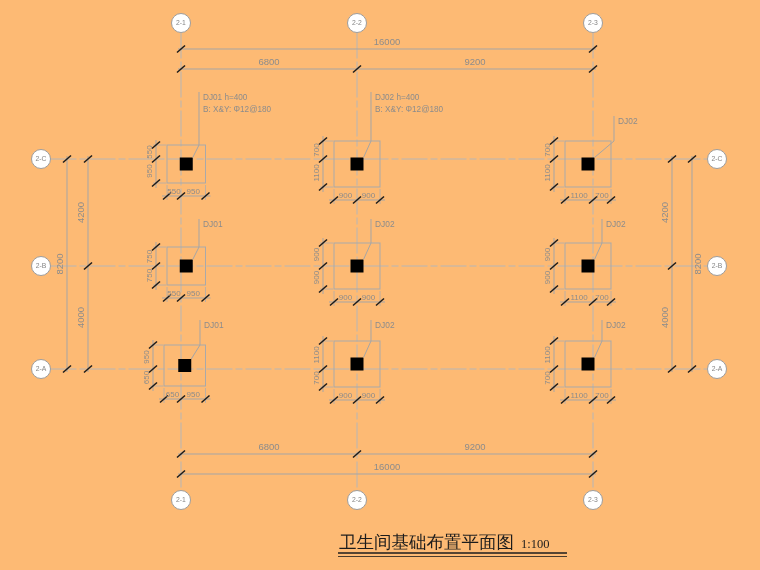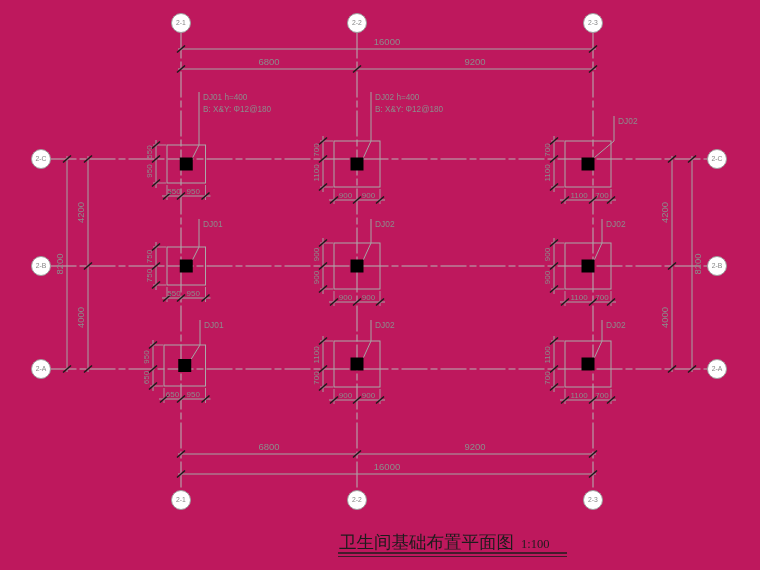--- a/index.html
+++ b/index.html
@@ -1,16 +1,16 @@
 <!DOCTYPE html>
 <html><head>
 <meta charset="utf-8">
 <style>
   html,body{margin:0;padding:0;background:#ffffff;}
-  .canvas{width:760px;height:570px;position:relative;background:#be185d;overflow:hidden;}
+  .canvas{width:760px;height:570px;position:relative;background:#fdba74;overflow:hidden;}
   svg{display:block;}
   .cl{stroke:#b6b6b6;stroke-width:1;stroke-dasharray:26 3 7 3;fill:none;}
   .dl{stroke:#a5a5a5;stroke-width:1;fill:none;}
   .ex{stroke:#adadad;stroke-width:0.8;fill:none;}
   .tk{stroke:#1b1b1b;stroke-width:1.5;fill:none;}
   .pad{stroke:#a9a9a9;stroke-width:1;fill:none;}
   .bub{stroke:#9d9d9d;stroke-width:1;fill:#ffffff;}
   .dt{font:8px "Liberation Sans",sans-serif;fill:#8c8c8c;}
   .mt{font:9.5px "Liberation Sans",sans-serif;fill:#8c8c8c;}
   .bt{font:6.8px "Liberation Sans",sans-serif;fill:#858585;}

